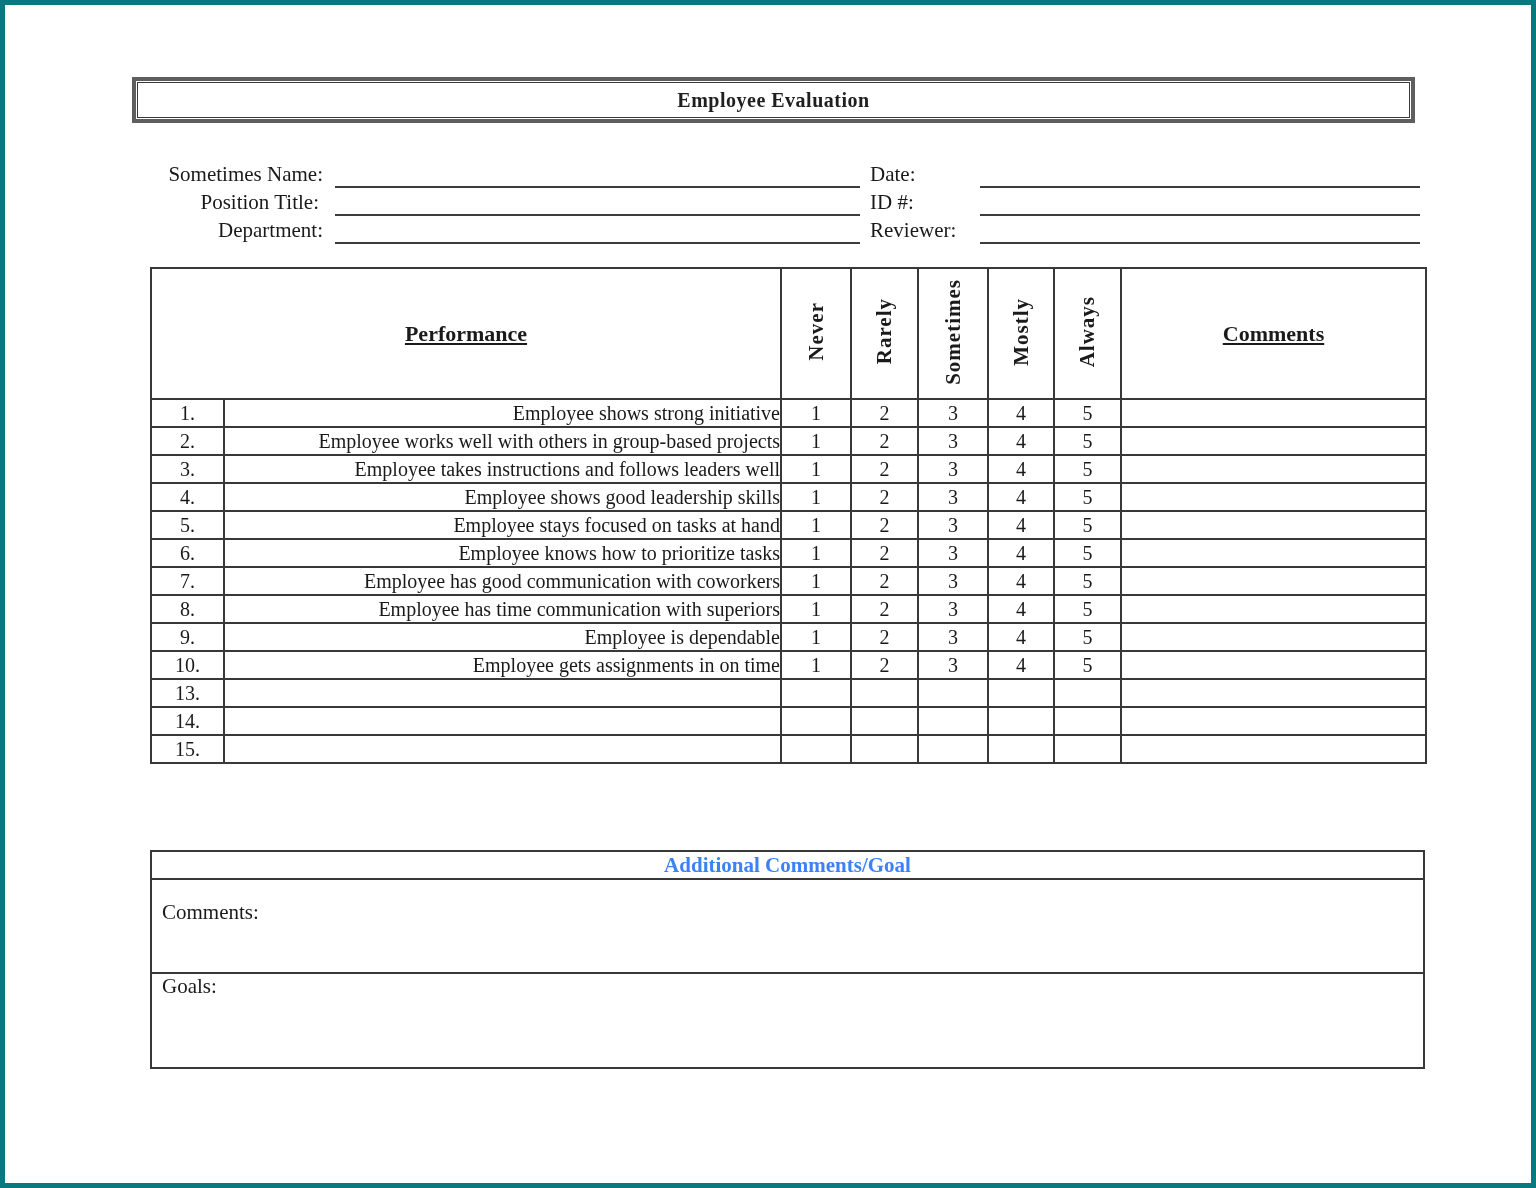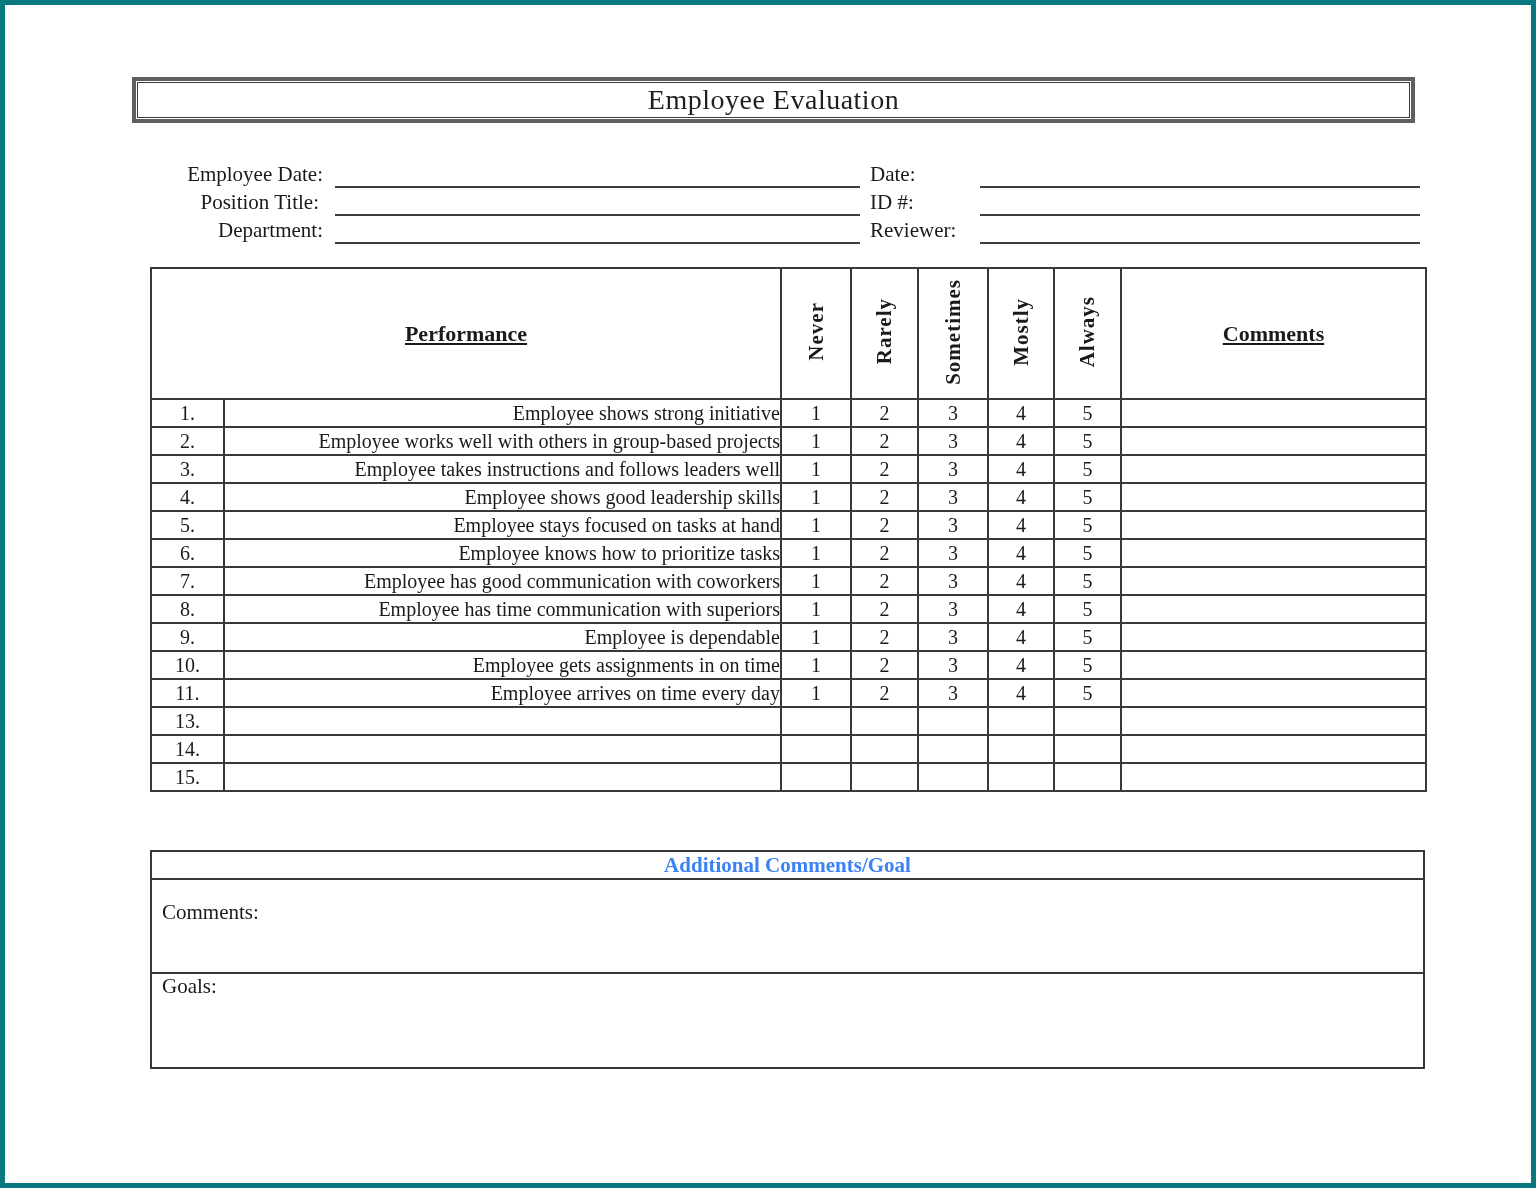--- a/index.html
+++ b/index.html
@@ -23,23 +23,24 @@
   .title-inner {
     height: 100%;
     margin: 1px;
     border: 1px solid #3a3a3a;
     height: calc(100% - 2px);
     display: flex;
     align-items: center;
     justify-content: center;
   }
   .title-text {
-    font-size: 28px;
+    font-size: 20px;
     color: #1f1f1f;
     letter-spacing: 0.5px;
+    font-weight: bold;
   }
   
   .form-row { position: absolute; height: 28px; }
   .form-label {
     position: absolute;
     font-size: 21px;
     color: #1a1a1a;
     line-height: 28px;
     white-space: nowrap;
   }
@@ -112,21 +113,21 @@
 
 <div class="canvas">
 
   <div class="title-box">
     <div class="title-inner">
       <span class="title-text">Employee Evaluation</span>
     </div>
   </div>
 
   <div class="form-row" style="left:0; top:155px; width:900px;">
-    <span class="form-label right-align" style="left:130px; width:188px;">Employee Date:</span>
+    <span class="form-label right-align" style="left:130px; width:188px;">Sometimes Name:</span>
     <span class="field-line" style="left:330px; width:525px;"></span>
   </div>
   <div class="form-row" style="left:0; top:183px; width:900px;">
     <span class="form-label right-align" style="left:126px; width:188px;">Position Title:</span>
     <span class="field-line" style="left:330px; width:525px;"></span>
   </div>
   <div class="form-row" style="left:0; top:211px; width:900px;">
     <span class="form-label right-align" style="left:130px; width:188px;">Department:</span>
     <span class="field-line" style="left:330px; width:525px;"></span>
   </div>
@@ -275,30 +276,20 @@
       <td class="num-cell">10.</td>
       <td class="desc-cell">Employee gets assignments in on time</td>
       <td class="rating-cell">1</td>
       <td class="rating-cell">2</td>
       <td class="rating-cell">3</td>
       <td class="rating-cell">4</td>
       <td class="rating-cell">5</td>
       <td></td>
     </tr>
         <tr>
-      <td class="num-cell">11.</td>
-      <td class="desc-cell">Employee arrives on time every day</td>
-      <td class="rating-cell">1</td>
-      <td class="rating-cell">2</td>
-      <td class="rating-cell">3</td>
-      <td class="rating-cell">4</td>
-      <td class="rating-cell">5</td>
-      <td></td>
-    </tr>
-        <tr>
       <td class="num-cell">13.</td>
       <td class="desc-cell"></td>
       <td class="rating-cell"></td>
       <td class="rating-cell"></td>
       <td class="rating-cell"></td>
       <td class="rating-cell"></td>
       <td class="rating-cell"></td>
       <td></td>
     </tr>
         <tr>

